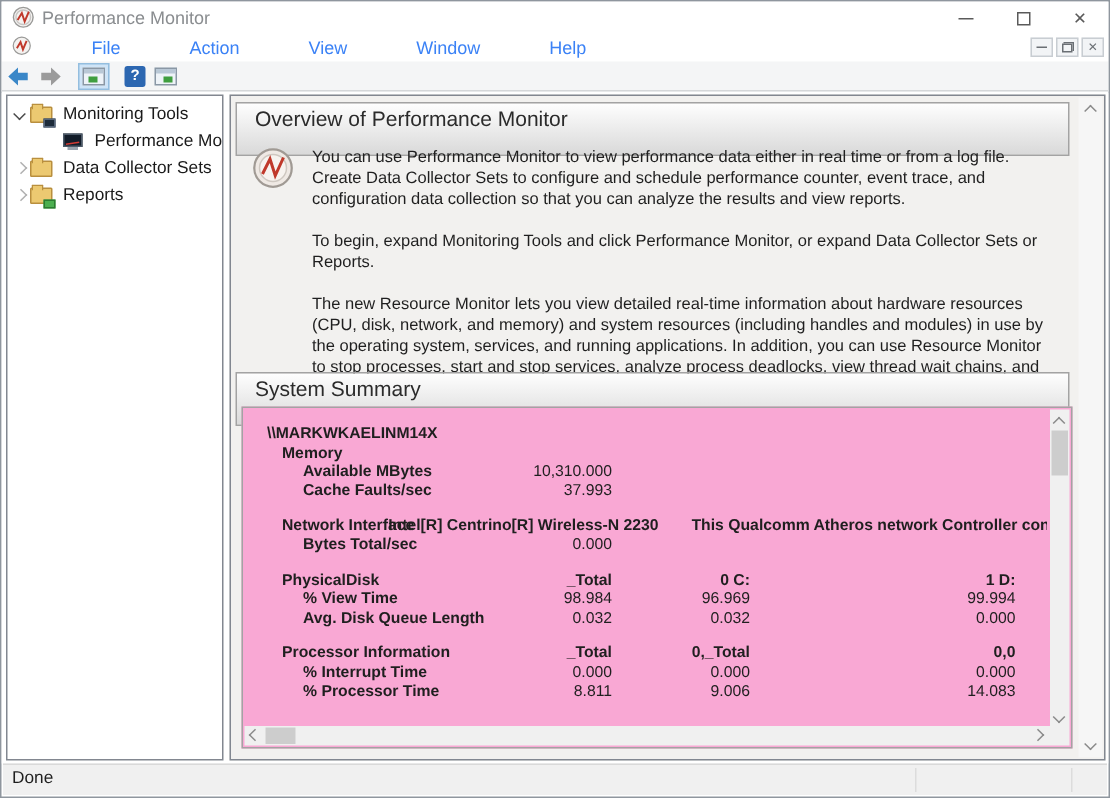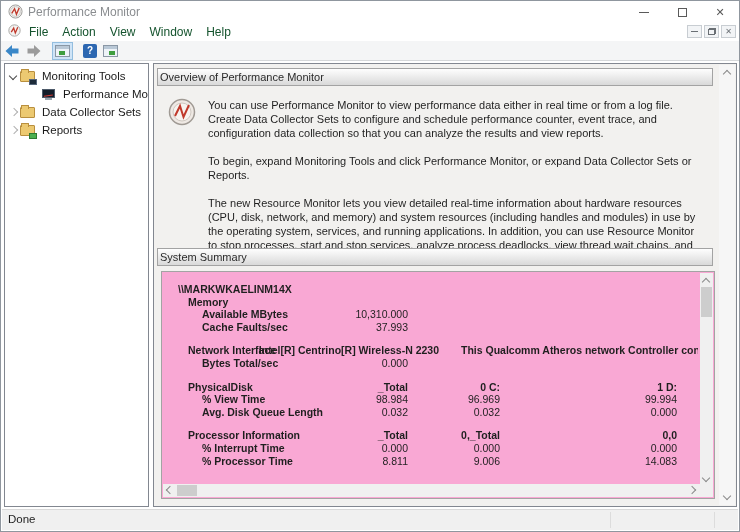--- a/index.html
+++ b/index.html
@@ -15,21 +15,21 @@
   .titlebar .title { position:absolute; left:27px; top:4px; font-size:12px; color:#8a8d90; }
   .win-controls { position:absolute; right:0; top:0; height:22px; display:flex; }
   .win-btn { width:38px; height:22px; display:flex; align-items:center; justify-content:center; color:#5a5a5a; }
   .min-glyph { width:10px; height:1px; background:#5a5a5a; }
   .max-glyph { width:9px; height:9px; border:1px solid #5a5a5a; }
   .close-glyph { font-size:11px; color:#5a5a5a; }
   
   .menubar { position:absolute; top:22px; left:0; right:0; height:18px; background:#ffffff; }
   .menubar .app-ico { position:absolute; left:7px; top:1px; }
   .menu-items { position:absolute; left:21px; top:0; height:18px; display:flex; }
-  .menu-item { padding:2px 7px; font-size:12px; color:#14532d; }
+  .menu-item { padding:2px 7px; font-size:12px; color:#3b82f6;margin-left:32px; }
   .mdi-controls { position:absolute; right:3px; top:2px; display:flex; gap:2px; }
   .mdi-btn { width:15px; height:13px; display:flex; align-items:center; justify-content:center;
              border:1px solid #c8cdd2; background:#f2f4f6; color:#6a6f74; font-size:8px; }
   .mdi-min { width:7px; height:1px; background:#6a6f74; }
   .mdi-restore { position:relative; width:8px; height:7px; }
   .mdi-restore::before { content:""; position:absolute; right:0; top:0; width:5px; height:4px; border:1px solid #6a6f74; }
   .mdi-restore::after { content:""; position:absolute; left:0; bottom:0; width:5px; height:4px; border:1px solid #6a6f74; background:#f2f4f6; }
   
   .toolbar { position:absolute; top:40px; left:0; right:0; height:20px; background:#f4f5f6;
              border-bottom:1px solid #d5d7d9; display:flex; align-items:center; }
@@ -66,23 +66,23 @@
             background:#1d2b3a; border:1px solid #55657a; z-index:2; }
   .folder-badge.green { background:#4caf50; border-color:#2c7a31; }
   
   .monitor { position:absolute; left:1px; top:2px; width:13px; height:9px; background:#121c29; border:1px solid #4d5a69; }
   .monitor::after { content:""; position:absolute; left:1px; top:5px; width:9px; height:2px;
             border-top:1.5px solid #d23b34; transform:rotate(-8deg); }
   .monitor-stand { position:absolute; left:4px; top:11px; width:7px; height:2px; background:#9aa4ae; }
   
   .content-panel { position:absolute; left:152px; top:1px; bottom:2px; right:2px;
                    border:1px solid #828790; background:#f2f1ef; overflow:hidden; }
-  .section-header { position:absolute; left:3px; right:23px; height:18px;
+  .section-header { position:absolute; left:3px; right:23px; height:36px;
     background:linear-gradient(#fefefe,#d9d9d9); border:1px solid #a3a3a3;
-    font-size:11px; color:#2b2b2b; padding:2px 2px; }
+    font-size:14px; color:#2b2b2b; padding:2px 12px; }
   .hdr-overview { top:4px; }
   .hdr-summary { top:184px; }
   .overview-body { position:absolute; left:3px; top:26px; width:540px; font-size:11px;
                    line-height:14px; color:#1f1f1f; }
   .pm-big-ico { position:absolute; left:11px; top:8px; }
   .paras { margin-left:51px; margin-top:8px; width:498px; }
   .paras p { margin-bottom:14px; }
   .link { color:#0563c1; text-decoration:underline; font-size:11px; }
   
   .outer-scroll { position:absolute; top:1px; bottom:1px; right:1px; width:16px; background:#f6f6f6; }

